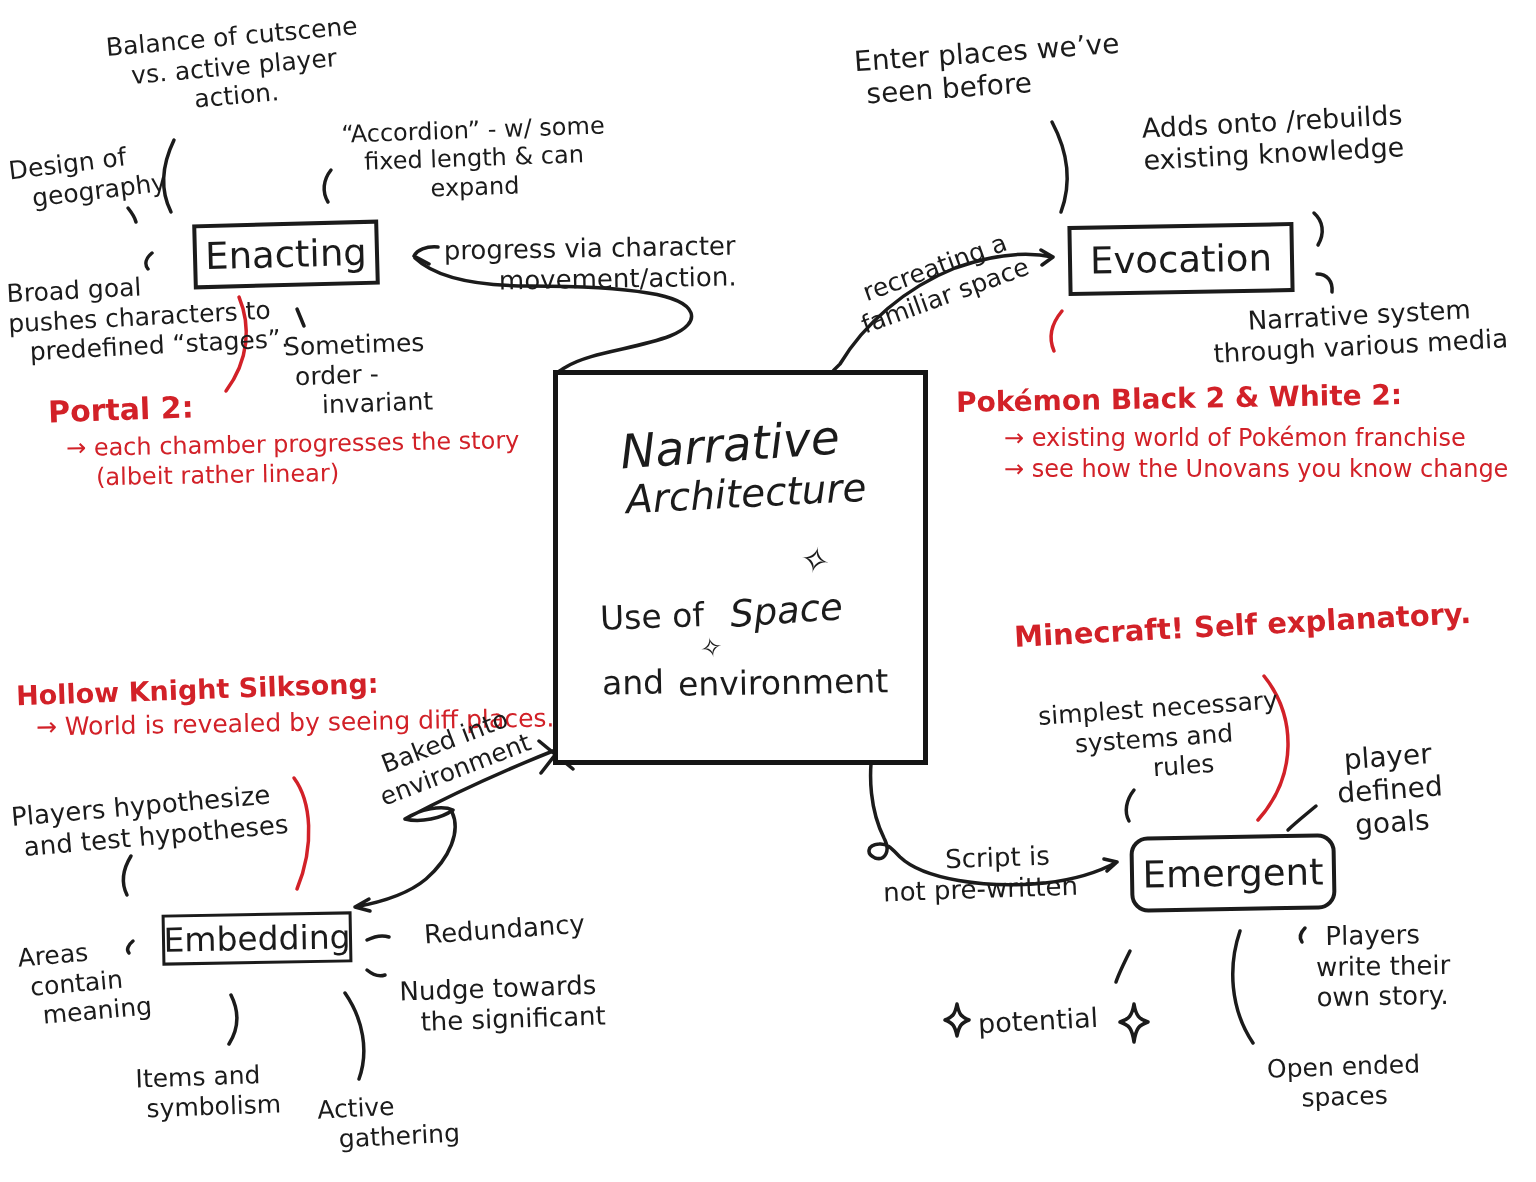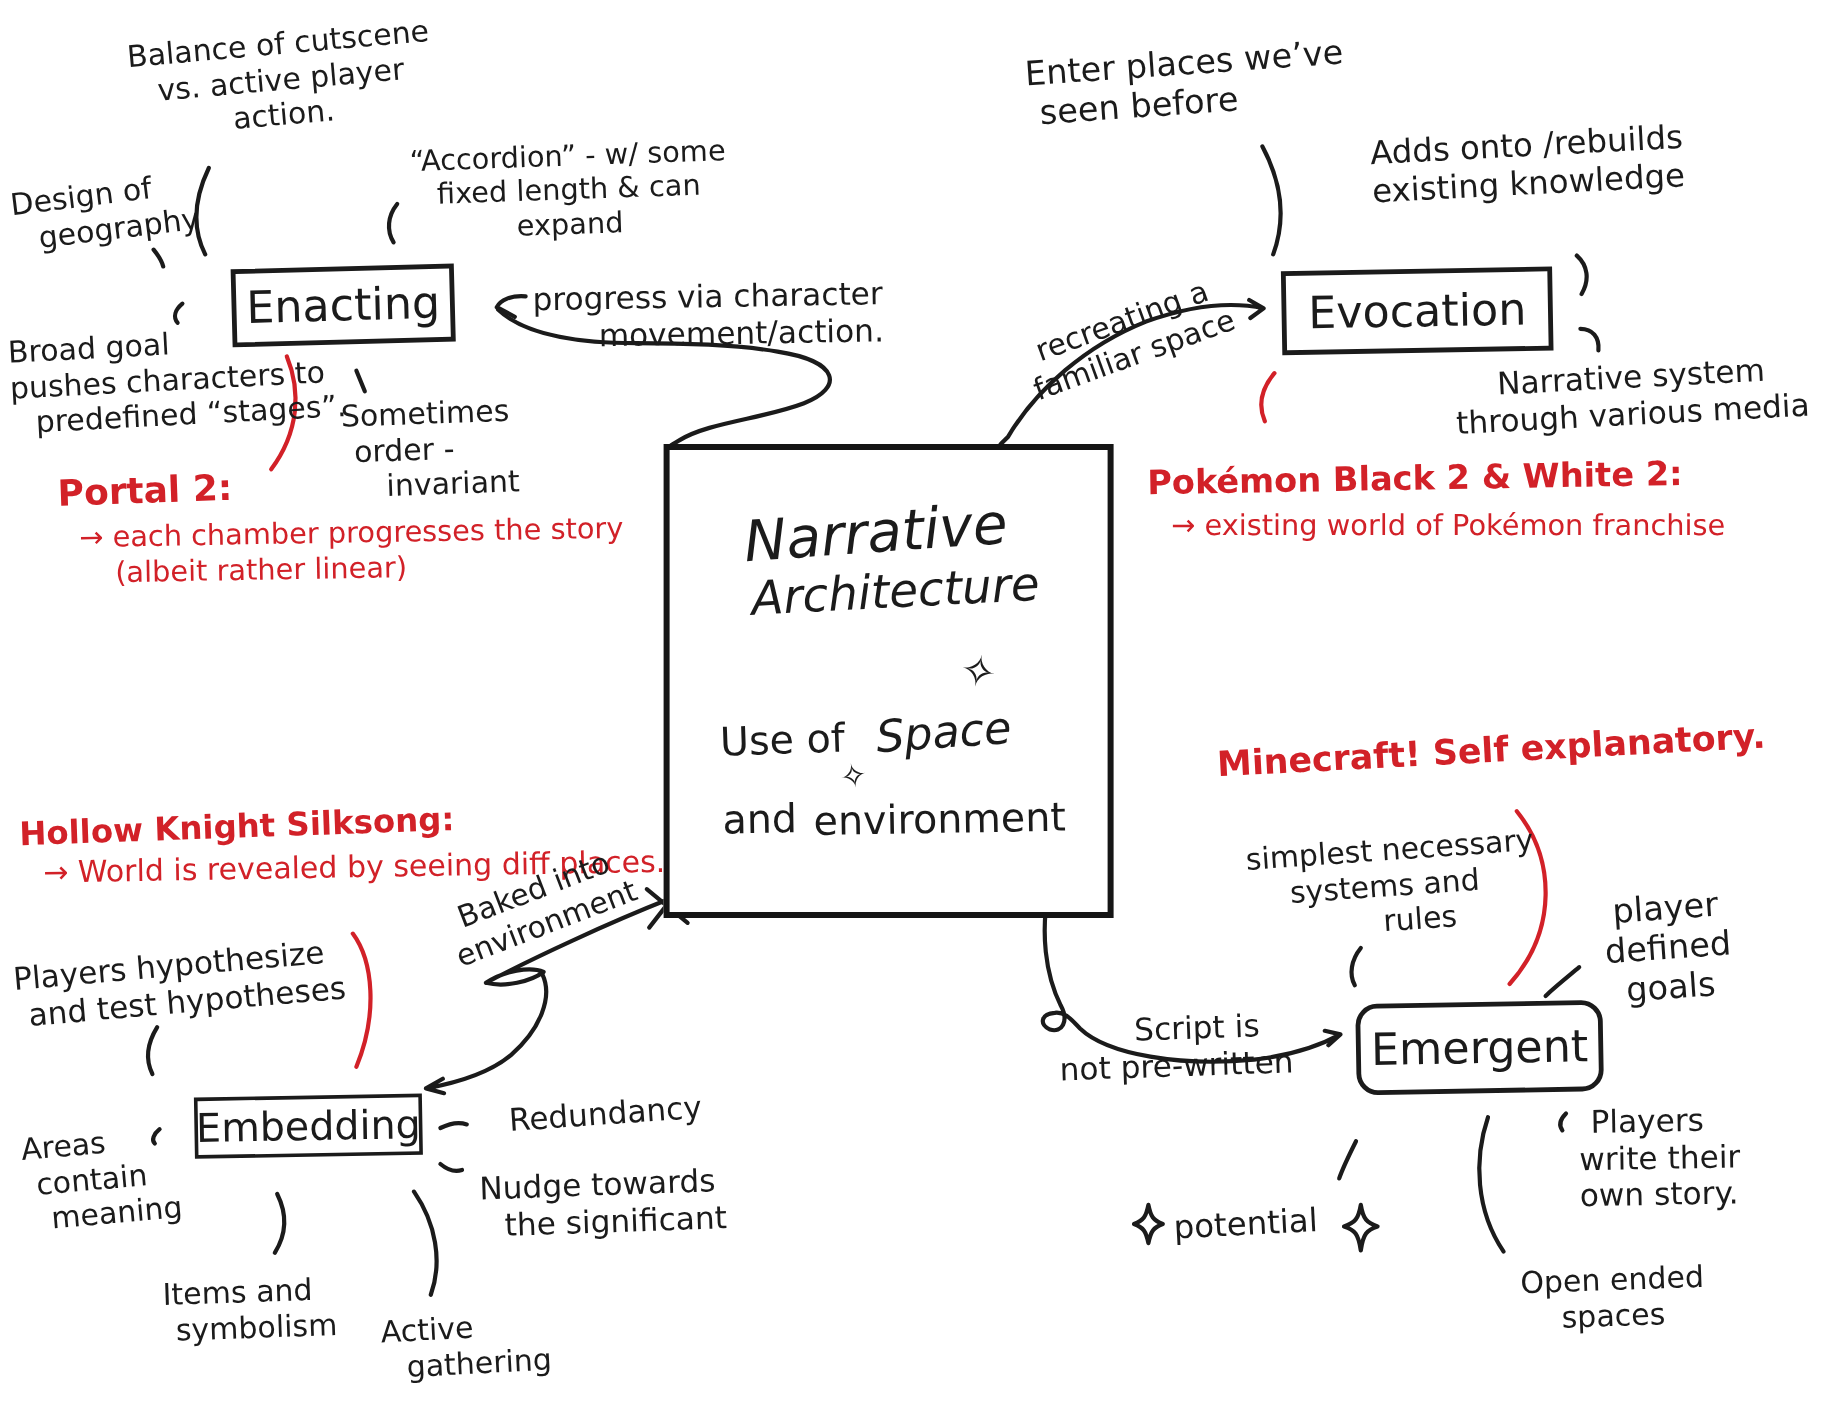--- a/index.html
+++ b/index.html
@@ -140,21 +140,22 @@
   </div>
   <div class="note ctr" style="left:828px;top:252px;width:224px;font-size:25px;transform:rotate(-20deg);">
     <span class="ln">recreating a</span>
     <span class="ln">familiar space</span>
   </div>
   <div class="note ctr" style="left:1198px;top:300px;width:324px;font-size:26px;transform:rotate(-3deg);">
     <span class="ln">Narrative system</span>
     <span class="ln">through various media</span>
   </div>
   <div class="note red-ink" style="left:956px;top:382px;font-size:28px;font-weight:bold;transform:rotate(-1deg);">Pokémon Black 2 &amp; White 2:</div>
-  <div class="note red-ink" style="left:976px;top:424px;font-size:24px;">→ existing world of Pokémon franchise</div>
+  <div class="note red-ink" style="left:1004px;top:424px;font-size:24px;">→ existing world of Pokémon franchise</div>
+  <div class="note red-ink" style="left:1004px;top:455px;font-size:24px;">→ see how the Unovans you know change</div>
 
   <div class="note red-ink" style="left:16px;top:674px;font-size:27px;font-weight:bold;transform:rotate(-2deg);">Hollow Knight Silksong:</div>
   <div class="note red-ink" style="left:36px;top:708px;font-size:25px;transform:rotate(-1deg);">→ World is revealed by seeing diff places.</div>
   <div class="note ctr" style="left:352px;top:726px;width:196px;font-size:25px;transform:rotate(-21deg);">
     <span class="ln">Baked into</span>
     <span class="ln">environment</span>
   </div>
   <div class="note" style="left:12px;top:790px;font-size:26px;transform:rotate(-5deg);">
     <span class="ln">Players hypothesize</span>
     <span class="ln i1">and test hypotheses</span>

